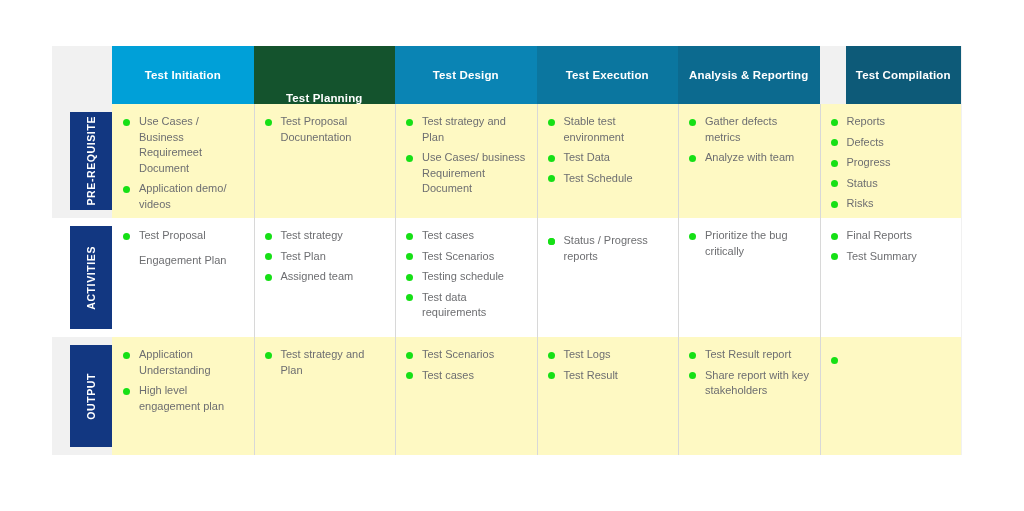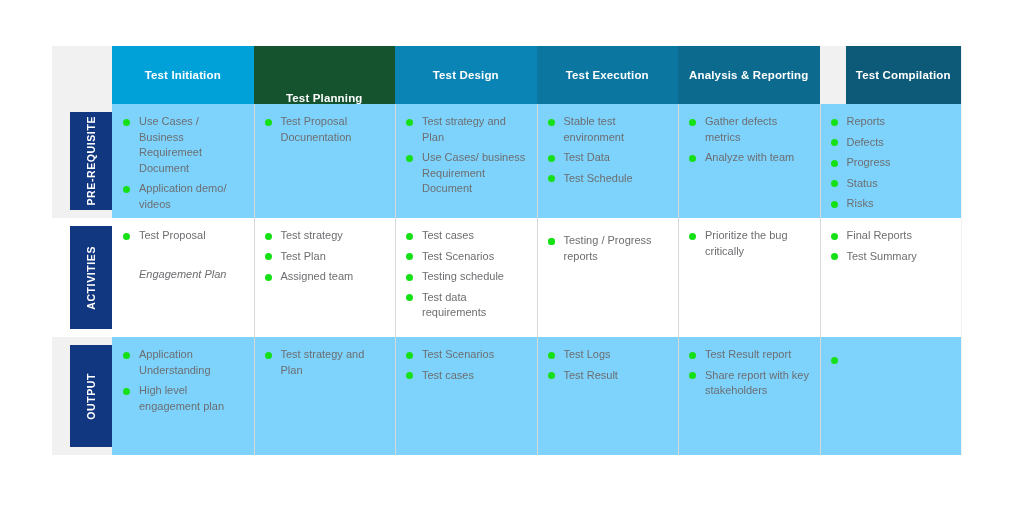--- a/index.html
+++ b/index.html
@@ -76,21 +76,21 @@
     color: #ffffff;
     font-size: 10.5px;
     font-weight: bold;
     letter-spacing: 0.6px;
     white-space: nowrap;
   }
 
   
   .cell {
     position: relative;
-    background: #7dd3fc;
+    background: #fef9c3;
     box-sizing: border-box;
     padding: 10px 10px 8px 10px;
     border-left: 1px solid #d8d8d8;
   }
   .cell.white-band {
     background: #ffffff;
   }
   .cell.no-divider {
     border-left: 1px solid transparent;
   }
@@ -111,22 +111,21 @@
   ul.bullets li .dot {
     position: absolute;
     left: 0;
     top: 4.5px;
     width: 7px;
     height: 7px;
     border-radius: 50%;
     background: #16e016;
   }
   ul.bullets li.nodot {
-    margin-top: 23px;
-    font-style: italic;
+    margin-top: 9px;
   }
 </style>
 </head>
 <body>
 
 <div id="canvas">
   <div class="matrix" id="matrix">
       <div class="corner-cell"></div>
       <div class="col-head" style="background: rgb(0, 160, 216);">
         <span>Test Initiation</span>
@@ -212,21 +211,21 @@
         <ul class="bullets">
           <li class=""><span class="dot" style="background: rgb(22, 224, 22);"></span><span>Test cases</span></li>
           <li class=""><span class="dot" style="background: rgb(22, 224, 22);"></span><span>Test Scenarios</span></li>
           <li class=""><span class="dot" style="background: rgb(22, 224, 22);"></span><span>Testing schedule</span></li>
           <li class=""><span class="dot" style="background: rgb(22, 224, 22);"></span><span>Test data requirements</span></li>
         </ul>
       </div>
       <div class="cell white-band">
         <ul class="bullets">
           <li class=""><span class="dot" style="background: rgb(22, 224, 22);"></span></li>
-          <li class=""><span class="dot" style="background: rgb(22, 224, 22);"></span><span>Testing / Progress reports</span></li>
+          <li class=""><span class="dot" style="background: rgb(22, 224, 22);"></span><span>Status / Progress reports</span></li>
         </ul>
       </div>
       <div class="cell white-band">
         <ul class="bullets">
           <li class=""><span class="dot" style="background: rgb(22, 224, 22);"></span><span>Prioritize the bug critically</span></li>
         </ul>
       </div>
       <div class="cell white-band">
         <ul class="bullets">
           <li class=""><span class="dot" style="background: rgb(22, 224, 22);"></span><span>Final Reports</span></li>

